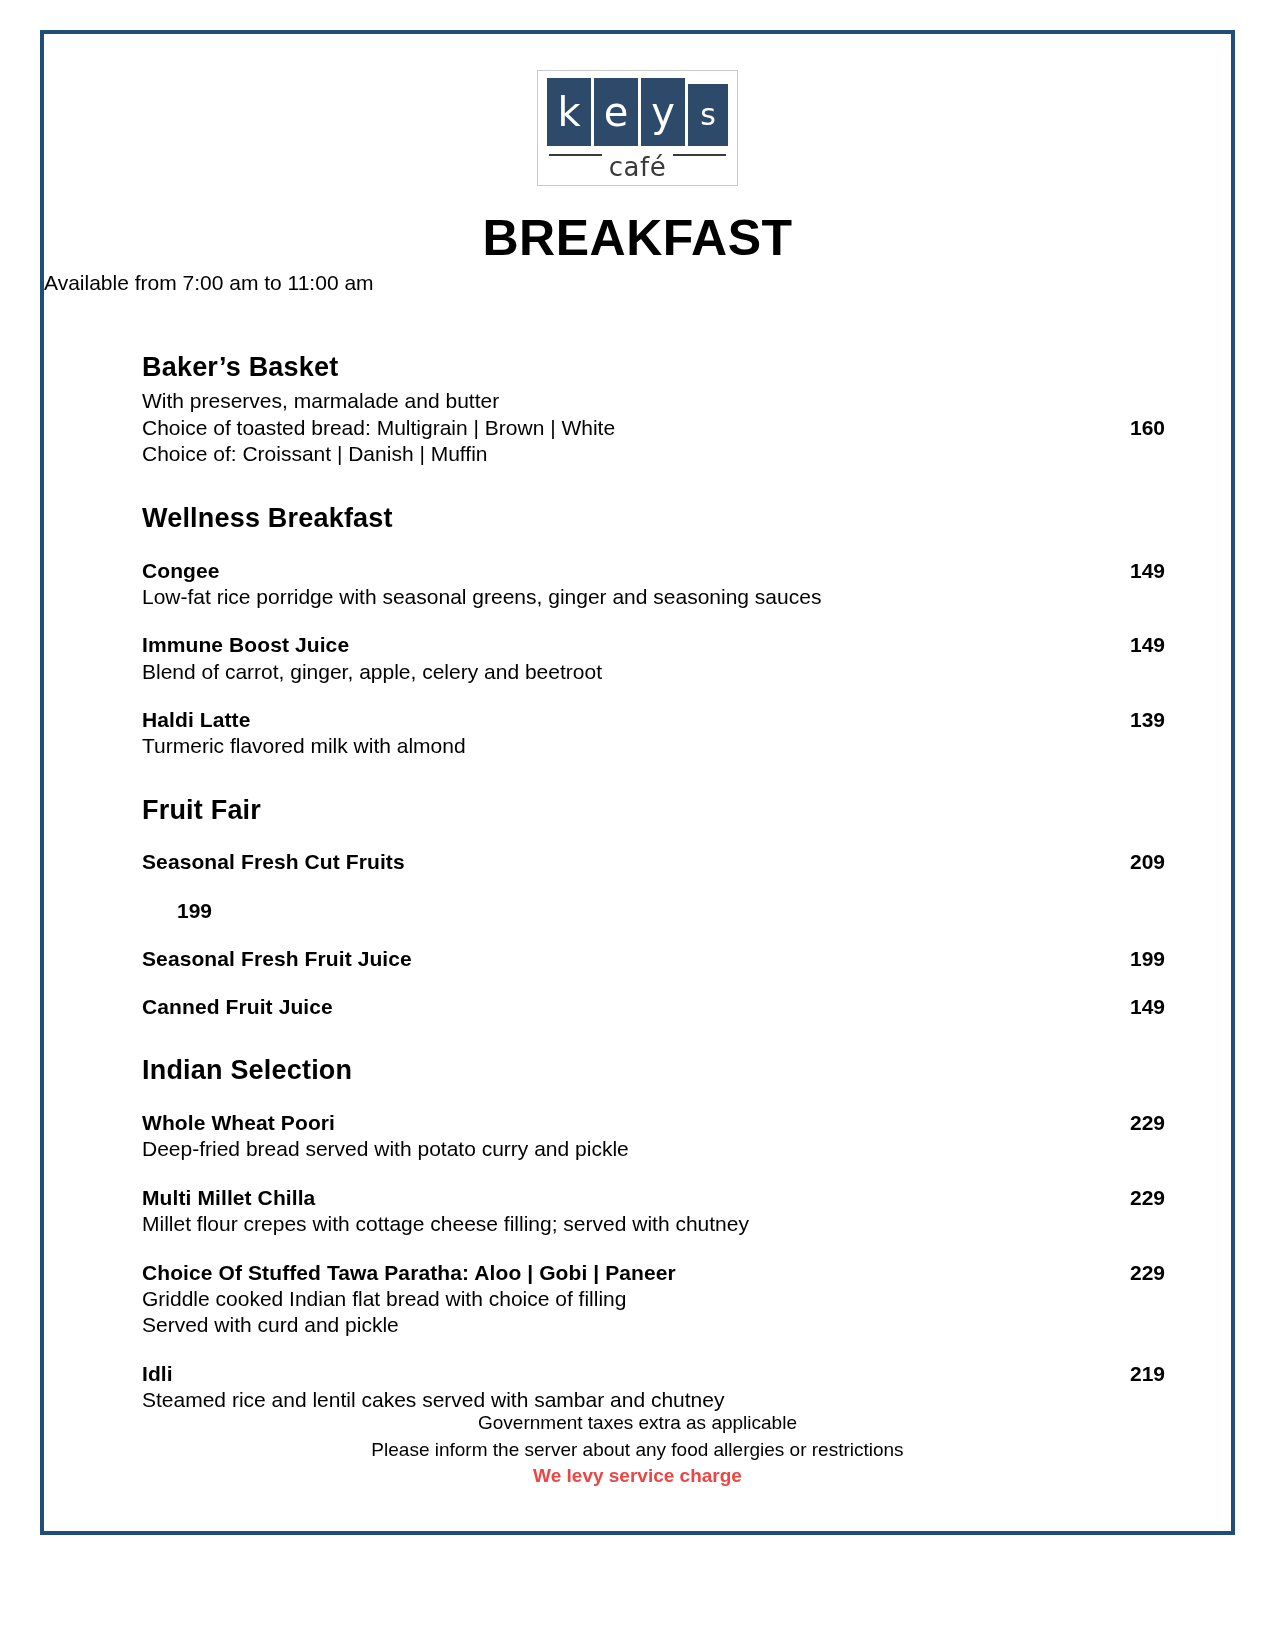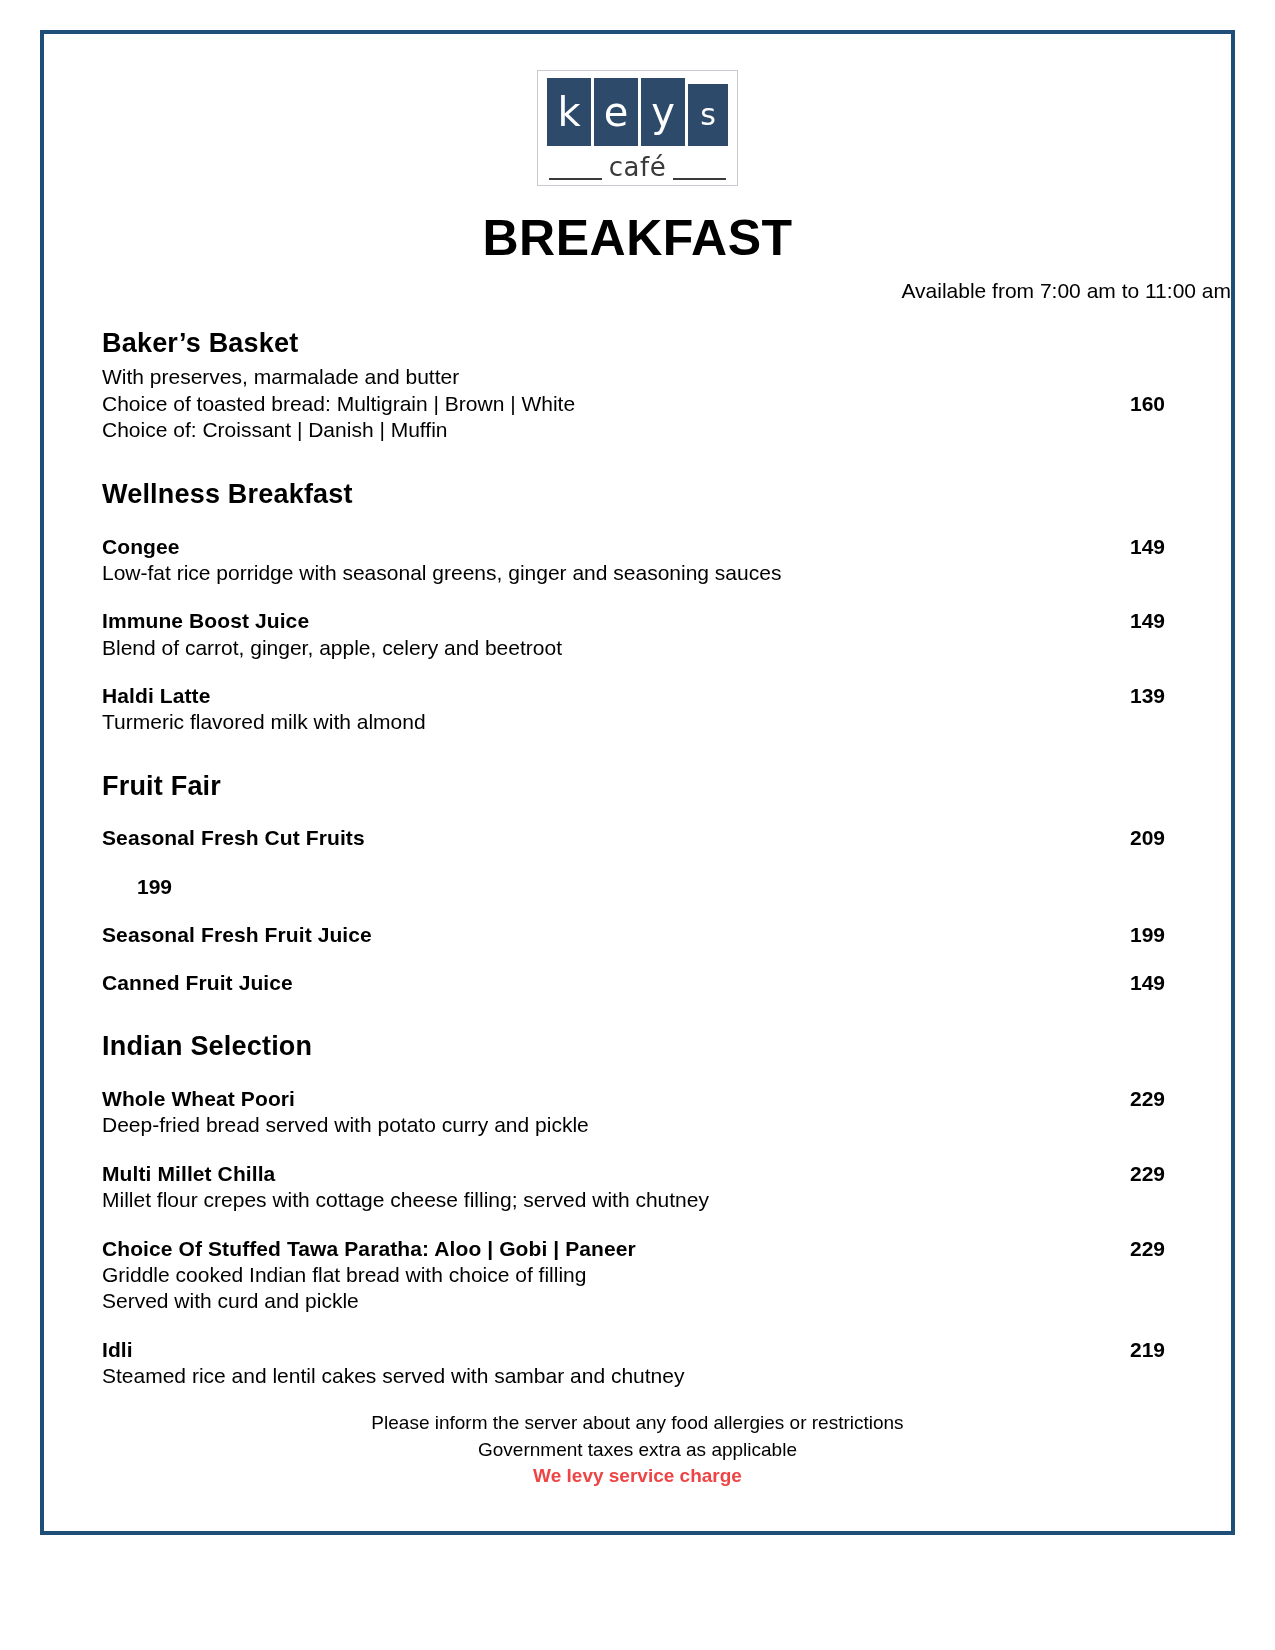--- a/index.html
+++ b/index.html
@@ -61,21 +61,21 @@
     height: 68px;
     font-size: 40px;
   }
   .tile-s {
     width: 40px;
     height: 62px;
     font-size: 30px;
   }
   .logo-cafe-row {
     display: flex;
-    align-items: flex-end;
+    align-items: flex-start;
     justify-content: center;
     gap: 7px;
     margin-top: 8px;
     padding: 0 2px;
   }
   .logo-rule {
     height: 2px;
     background: #3a3a3a;
     flex: 1 1 auto;
     min-width: 26px;
@@ -92,31 +92,30 @@
   .menu-title {
     font-family: "Liberation Sans", sans-serif;
     font-weight: bold;
     font-size: 50px;
     letter-spacing: 0.5px;
     text-align: center;
     margin-top: 26px;
     line-height: 1.05;
   }
   .menu-availability {
-    text-align: right;
-    font-size: 21px;
-    margin-top: 13px;
+    text-align: left;
+    font-size: 21px;
+    margin-top: 5px;
     line-height: 1.2;
-    padding-left: 19px;
   }
 
   
   .content {
-    padding: 0 66px 0 58px;
-    margin-top: 24px;
+    padding: 0 66px 0 98px;
+    margin-top: 56px;
   }
 
   .section { margin-bottom: 0; }
 
   .section-heading {
     font-weight: bold;
     font-size: 27px;
     letter-spacing: 0.2px;
     line-height: 1.25;
     margin: 0 0 4px 0;
@@ -314,18 +313,18 @@
           <span class="item-name">Idli</span>
           <span class="price">219</span>
         </div>
         <div class="item-desc">Steamed rice and lentil cakes served with sambar and chutney</div>
       </div>
     </div>
 
   </div>
 
   <div class="footer">
+    <div>Government taxes extra as applicable</div>
     <div>Please inform the server about any food allergies or restrictions</div>
-    <div>Government taxes extra as applicable</div>
     <div class="footer-red">We levy service charge</div>
   </div>
 
 </div>
 
 </body></html>

